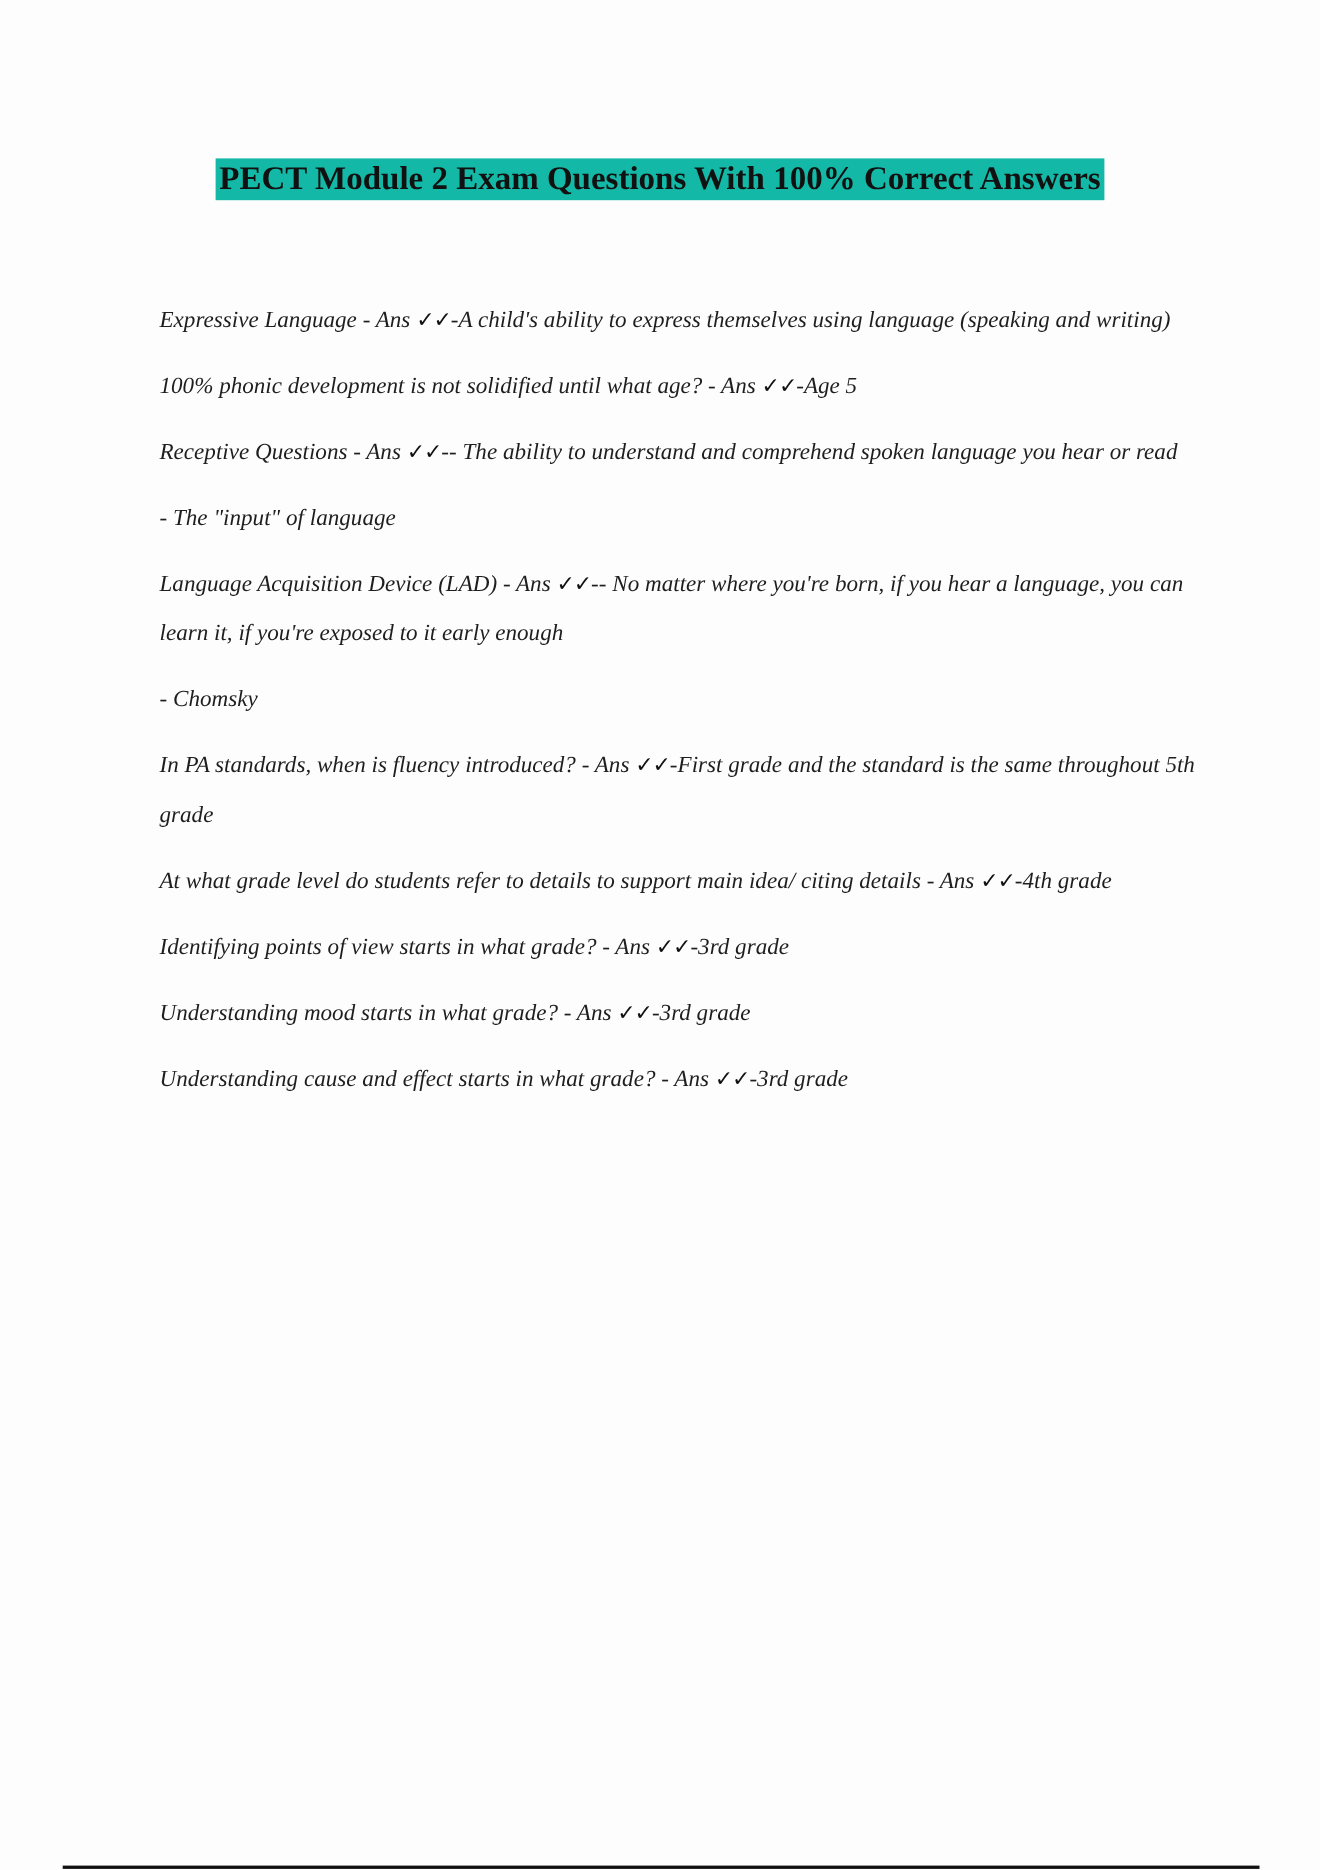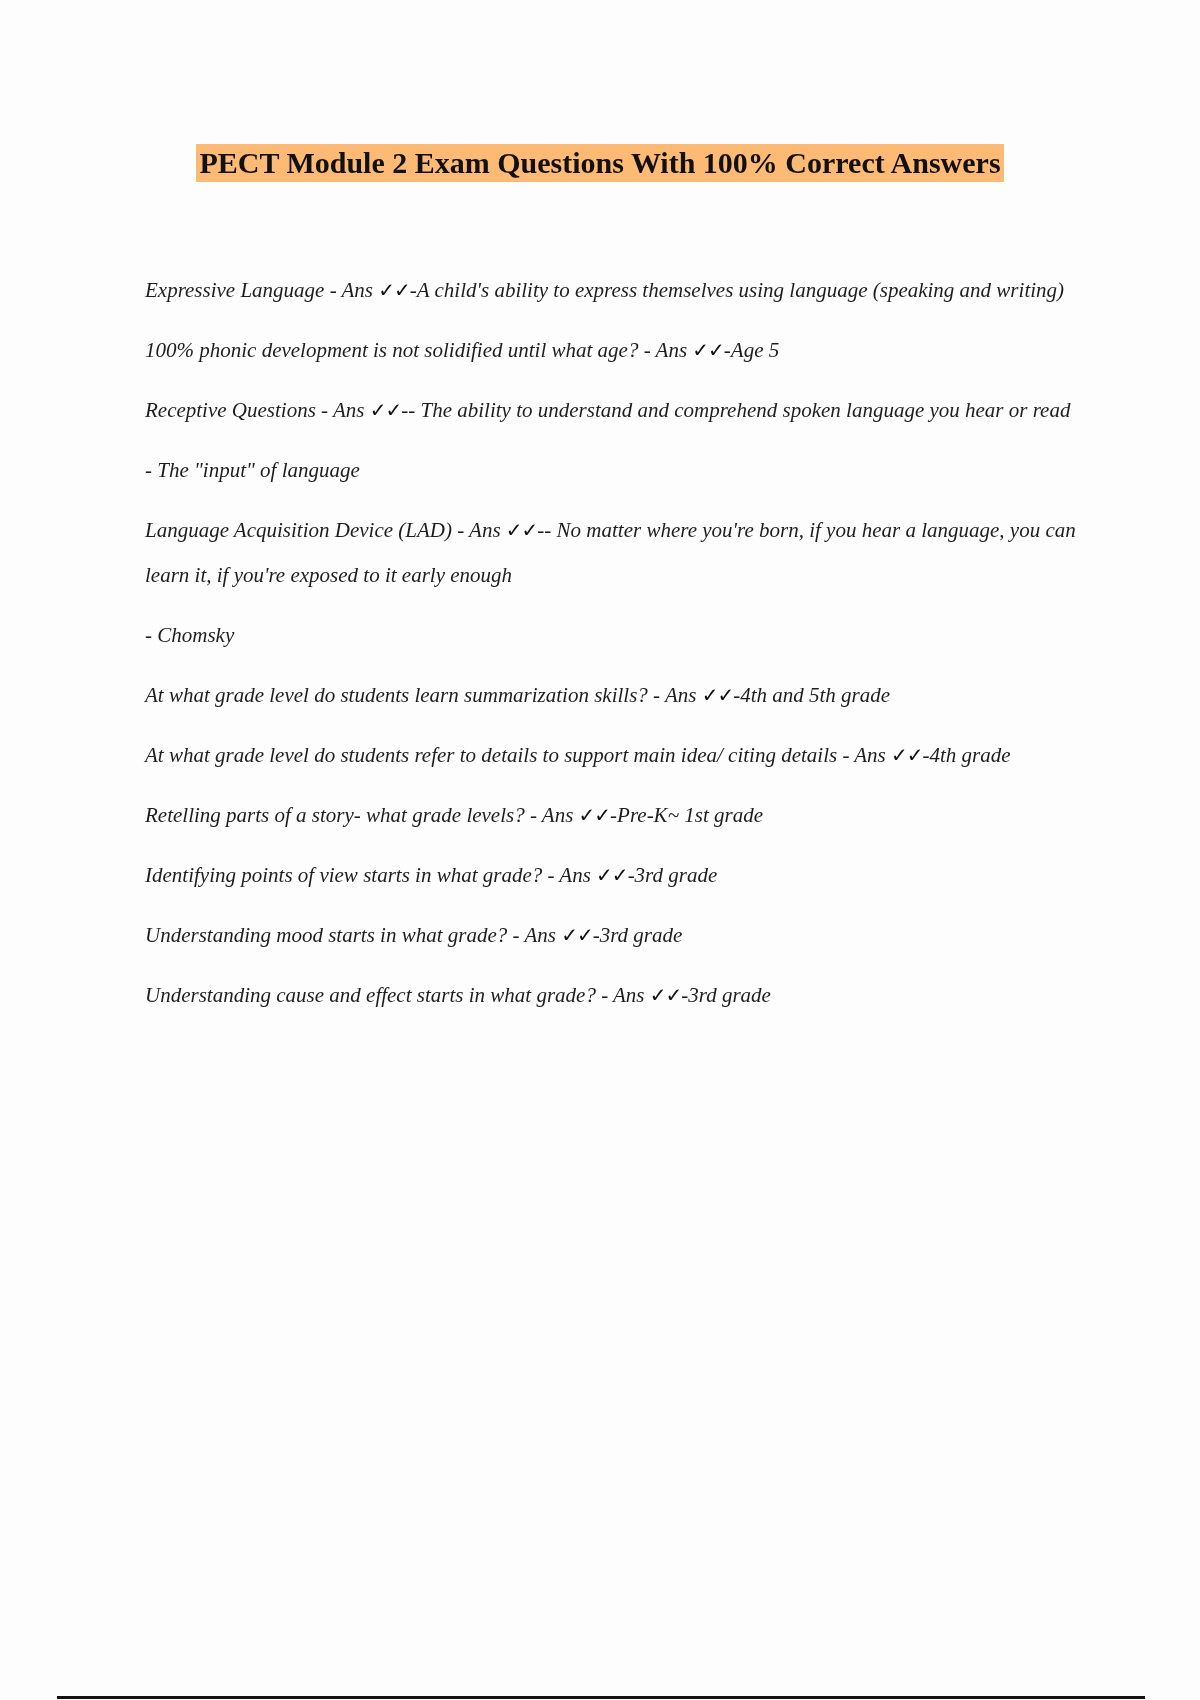--- a/index.html
+++ b/index.html
@@ -23,21 +23,21 @@
     }
     .title-wrap {
       position: absolute;
       top: 144px;
       left: 0;
       width: 1200px;
       text-align: center;
     }
     .title {
       display: inline-block;
-      background: #fdba74;
+      background: #14b8a6;
       font-family: "Liberation Serif", "DejaVu Serif", serif;
       font-weight: bold;
       font-size: 30px;
       line-height: 38px;
       padding: 0 3px;
       color: #111;
     }
     .content {
       position: absolute;
       left: 145px;
@@ -81,26 +81,25 @@
     <p class="para"><span>100% phonic development is not solidified until what age? - Ans </span><span class="check">✓✓</span><span>-Age 5</span></p>
 
     <p class="para"><span>Receptive Questions - Ans </span><span class="check">✓✓</span><span>-- The ability to understand and comprehend spoken language you hear or read</span></p>
 
     <p class="para">- The "input" of language</p>
 
     <p class="para"><span>Language Acquisition Device (LAD) - Ans </span><span class="check">✓✓</span><span>-- No matter where you're born, if you hear a language, you can learn it, if you're exposed to it early enough</span></p>
 
     <p class="para">- Chomsky</p>
 
+    <p class="para"><span>In PA standards, when is fluency introduced? - Ans </span><span class="check">✓✓</span><span>-First grade and the standard is the same throughout 5th grade</span></p>
 
-    <p class="para"><span>At what grade level do students learn summarization skills? - Ans </span><span class="check">✓✓</span><span>-4th and 5th grade</span></p>
 
     <p class="para"><span>At what grade level do students refer to details to support main idea/ citing details - Ans </span><span class="check">✓✓</span><span>-4th grade</span></p>
 
-    <p class="para"><span>Retelling parts of a story- what grade levels? - Ans </span><span class="check">✓✓</span><span>-Pre-K~ 1st grade</span></p>
 
 
     <p class="para"><span>Identifying points of view starts in what grade? - Ans </span><span class="check">✓✓</span><span>-3rd grade</span></p>
 
     <p class="para"><span>Understanding mood starts in what grade? - Ans </span><span class="check">✓✓</span><span>-3rd grade</span></p>
 
     <p class="para"><span>Understanding cause and effect starts in what grade? - Ans </span><span class="check">✓✓</span><span>-3rd grade</span></p>
 
   </div>
 

